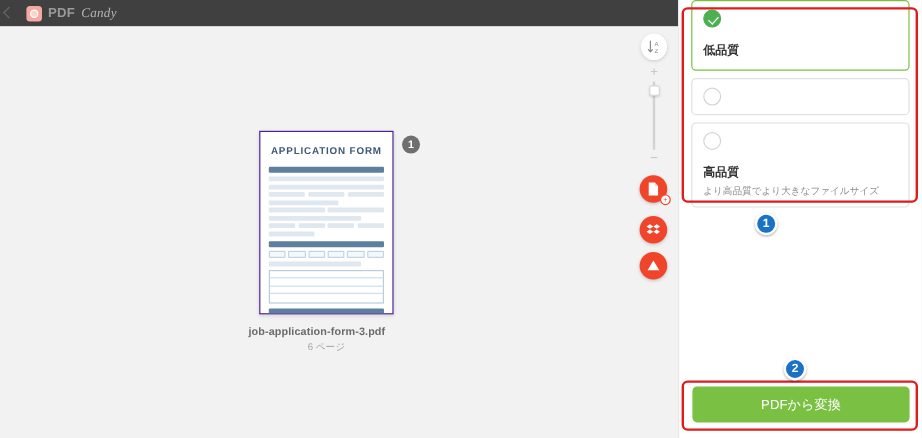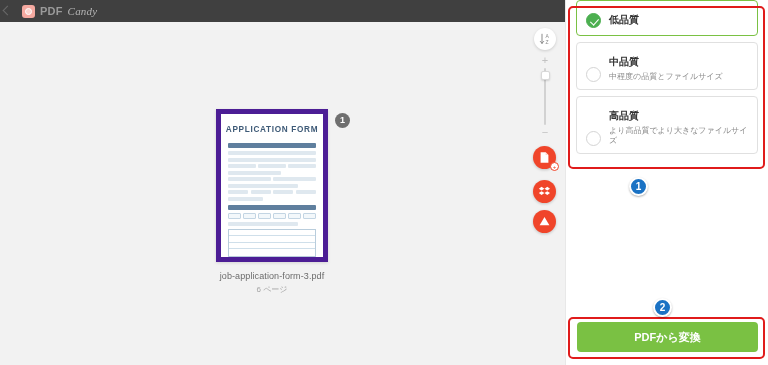--- a/index.html
+++ b/index.html
@@ -47,21 +47,21 @@
   .canvas {
     position: absolute; left: 0; top: 22px; width: 565px; height: 343px;
     background: #f2f2f2;
   }
 
   
   .doc-wrap { position: absolute; left: 207px; top: 87px; width: 130px; }
   .doc-thumb-holder { position: relative; width: 112px; margin: 0 auto; }
   .doc-thumb {
     width: 112px; height: 153px; background: #ffffff;
-    border: 5px solid #4c1d95;
+    border: 1px solid #4c1d95;
     box-shadow: 0 1px 3px rgba(0,0,0,.13);
     overflow: hidden;
   }
   .doc-title {
     text-align: center; font-size: 8.2px; font-weight: bold;
     letter-spacing: .7px; color: #3e5a77; padding: 11px 0 9px;
   }
   .doc-body { padding: 0 7px; }
   .sec-bar { height: 5px; background: #5f7f9e; margin-bottom: 3px; border-radius: 1px;}
   .fld { height: 4px; background: #dfe8ef; margin-bottom: 2.5px; border-radius: 1px; }
@@ -80,22 +80,22 @@
   .chip-row { display: flex; gap: 2px; margin-bottom: 3px; }
   .chip { flex: 1; height: 6px; border: 1px solid #c3d5e3; background: #f3f8fb; border-radius: 1px;}
 
   .page-badge {
     position: absolute; right: -22px; top: 4px;
     width: 15px; height: 15px; border-radius: 50%;
     background: #6f6f6f; color: #fff;
     font-size: 9px; line-height: 15px; text-align: center; font-weight: bold;
   }
   .doc-name {
-    text-align: center; font-size: 9px; color: #6b6b6b;
-    margin-top: 9px; letter-spacing: .1px;
+    text-align: left; font-size: 9px; color: #6b6b6b;
+    margin-top: 9px; letter-spacing: .1px; font-weight: bold;
   }
   .doc-pages { text-align: center; font-size: 8px; color: #a5a5a5; margin-top: 3px; }
 
   
   .rail { position: absolute; left: 530px; top: 0; width: 35px; height: 343px; }
   .sort-btn {
     position: absolute; left: 4px; top: 6px;
     width: 22px; height: 22px; border-radius: 50%;
     background: #fff; box-shadow: 0 1px 3px rgba(0,0,0,.16);
     display: flex; align-items: center; justify-content: center;
@@ -138,23 +138,23 @@
   .panel {
     position: absolute; left: 565px; top: 0; width: 203px; height: 365px;
     background: #ffffff; border-left: 1px solid #e8e8e8;
   }
   .panel-title {
     text-align: center; font-size: 11px; font-weight: bold; color: #333;
     padding: 12px 0 10px;
   }
   .options { padding: 0 10px; }
   .option {
-    display: flex; align-items: flex-end; gap: 8px;
+    display: flex; align-items: flex-start; gap: 8px;
     border: 1px solid #e0e0e0; border-radius: 4px;
-    padding: 7px 9px; margin-bottom: 6px; cursor: pointer; background: #fff;
+    padding: 7px 9px; margin-bottom: 6px; cursor: pointer; background: #fff; flex-direction: column;
   }
   .option.selected { border-color: #7ac143; }
   .radio {
     width: 15px; height: 15px; border-radius: 50%;
     border: 1px solid #d4d4d4; flex: 0 0 15px; background: #fff;
   }
   .radio.checked {
     border-color: #4caf50; background: #4caf50;
     position: relative;
   }
@@ -165,21 +165,21 @@
     transform: rotate(42deg);
   }
   .opt-text { line-height: 1.25; }
   .opt-label { font-size: 10px; font-weight: bold; color: #333; }
   .opt-desc { font-size: 8px; color: #8c8c8c; margin-top: 2px; }
 
   .convert-btn {
     position: absolute; left: 11px; bottom: 13px;
     width: 181px; height: 30px; border: none; border-radius: 4px;
     background: #7ac143; color: #fff;
-    font-size: 11px; font-weight: bold;
+    font-size: 11px; font-weight: normal;
     font-family: "Liberation Sans", "DejaVu Sans", sans-serif;
     cursor: pointer;
   }
 
   
   .anno-box {
     position: absolute; border: 2px solid #e01b1b; border-radius: 5px;
     pointer-events: none;
   }
   .anno-box-options { left: 568px; top: 6px; width: 197px; height: 163px; }
@@ -312,24 +312,20 @@
 
       <div class="option selected">
         <span class="radio checked"></span>
         <span class="opt-text">
           <span class="opt-label">低品質</span>
         </span>
       </div>
 
       <div class="option">
         <span class="radio"></span>
-        <span class="opt-text">
-          <span class="opt-label">中品質</span>
-          <span class="opt-desc" style="display:block">中程度の品質とファイルサイズ</span>
-        </span>
       </div>
 
       <div class="option">
         <span class="radio"></span>
         <span class="opt-text">
           <span class="opt-label">高品質</span>
           <span class="opt-desc" style="display:block">より高品質でより大きなファイルサイズ</span>
         </span>
       </div>
     </div>

